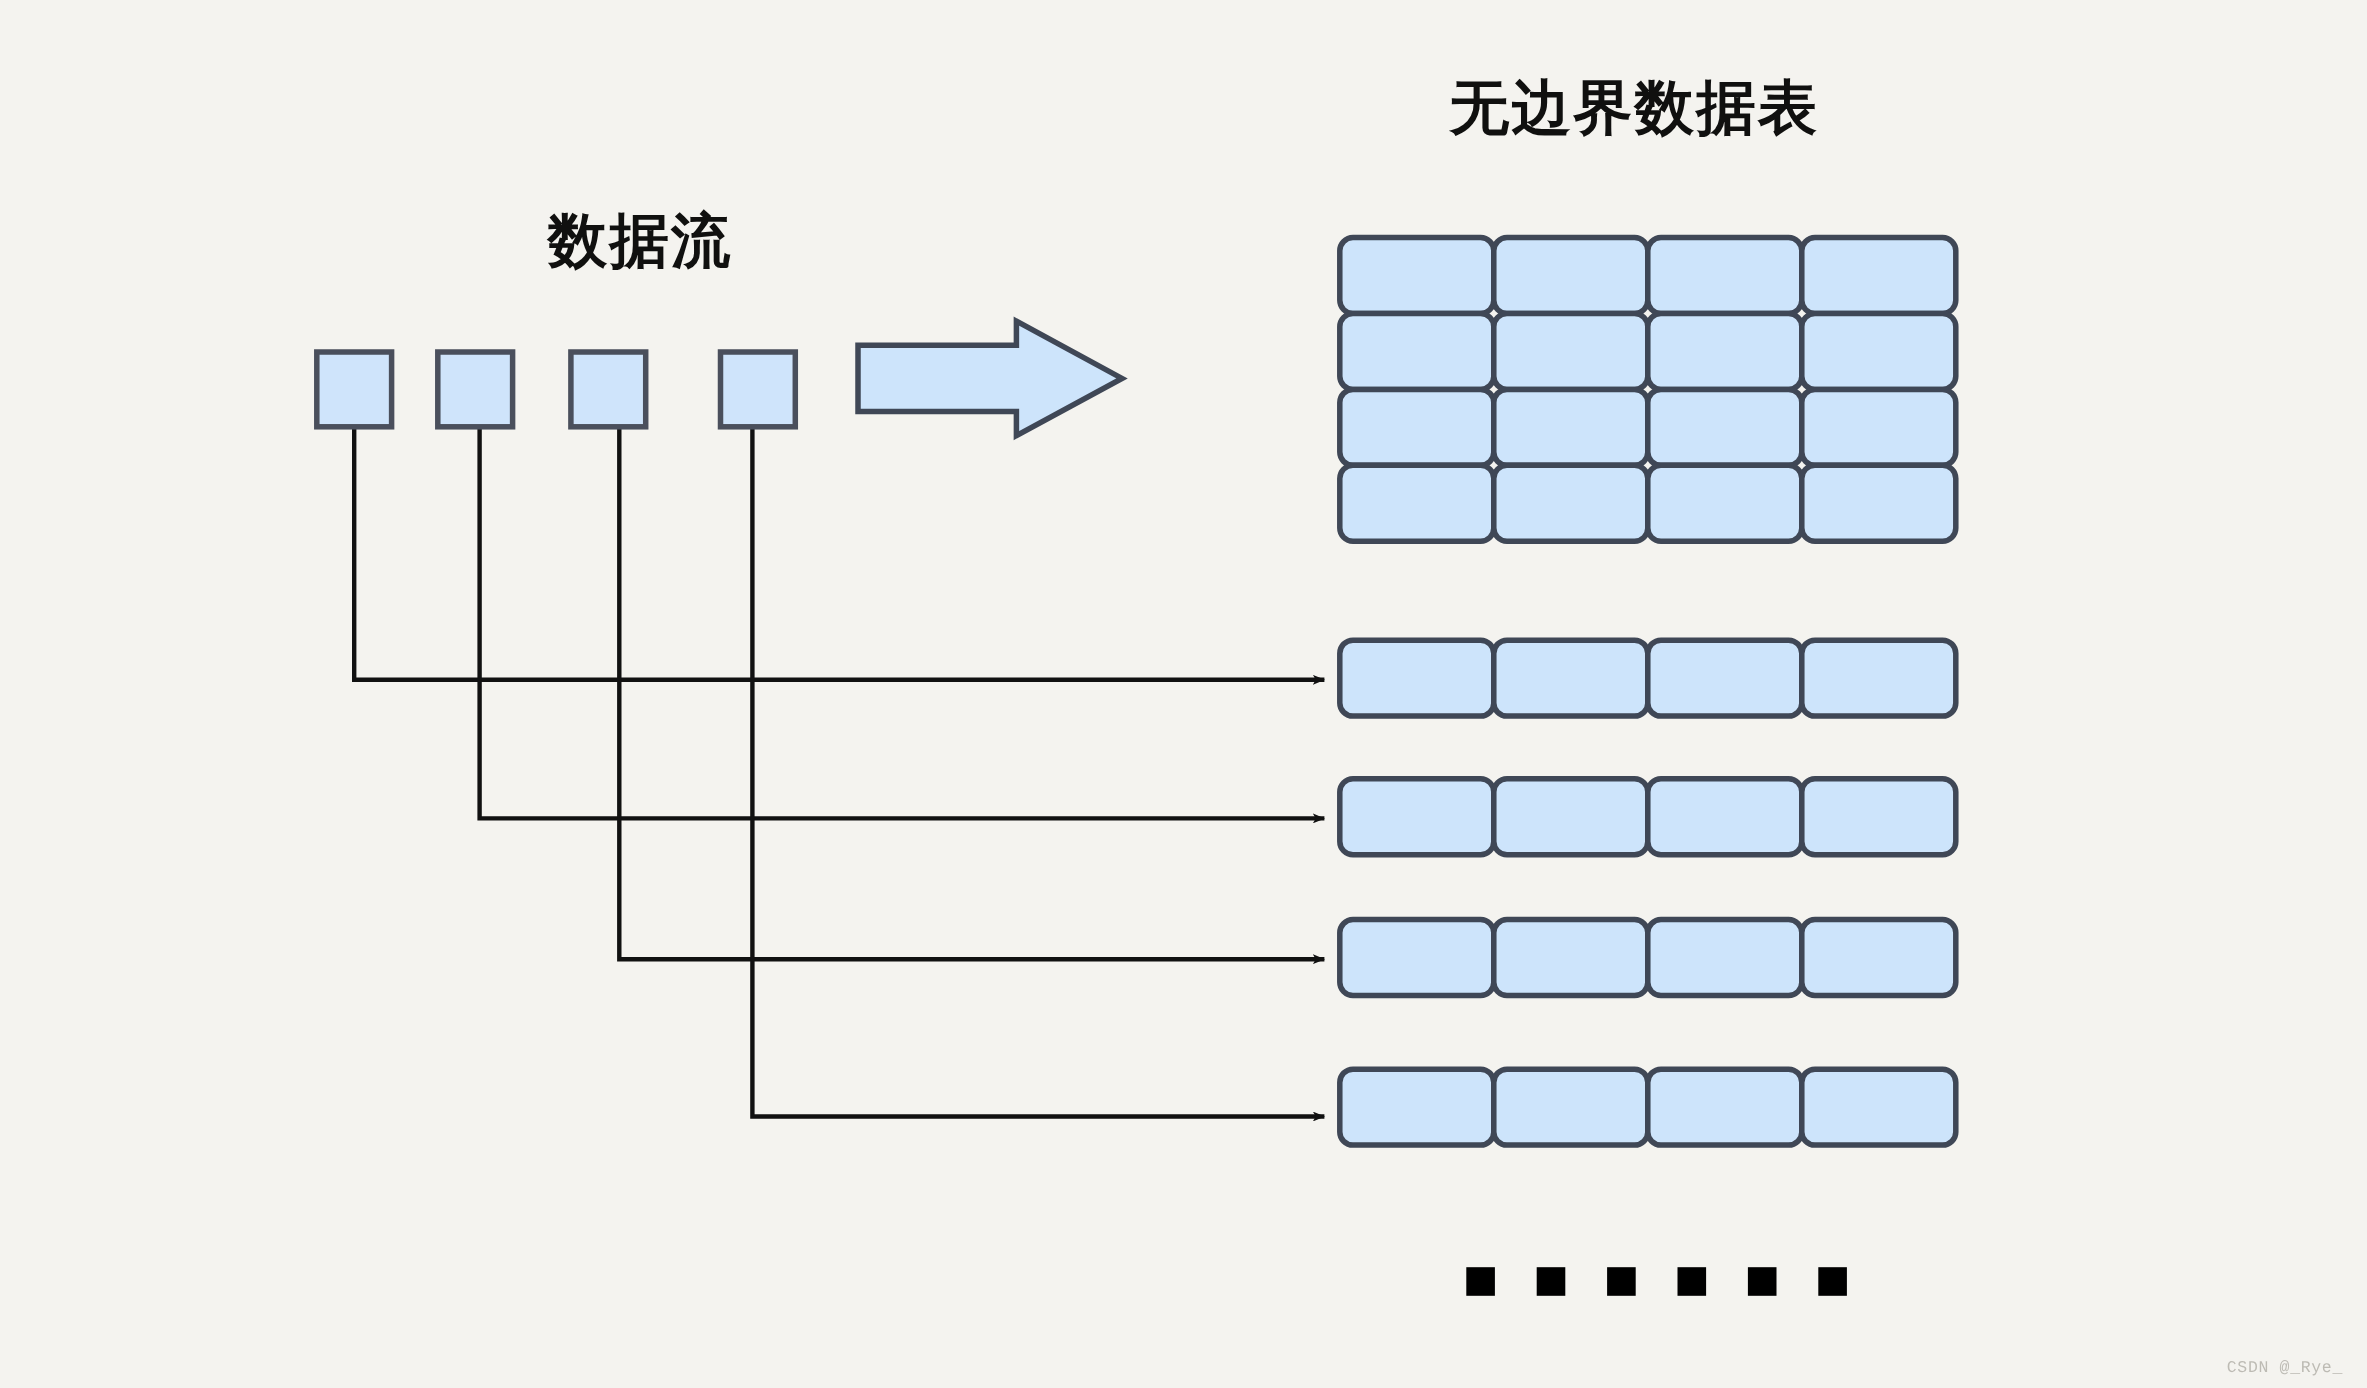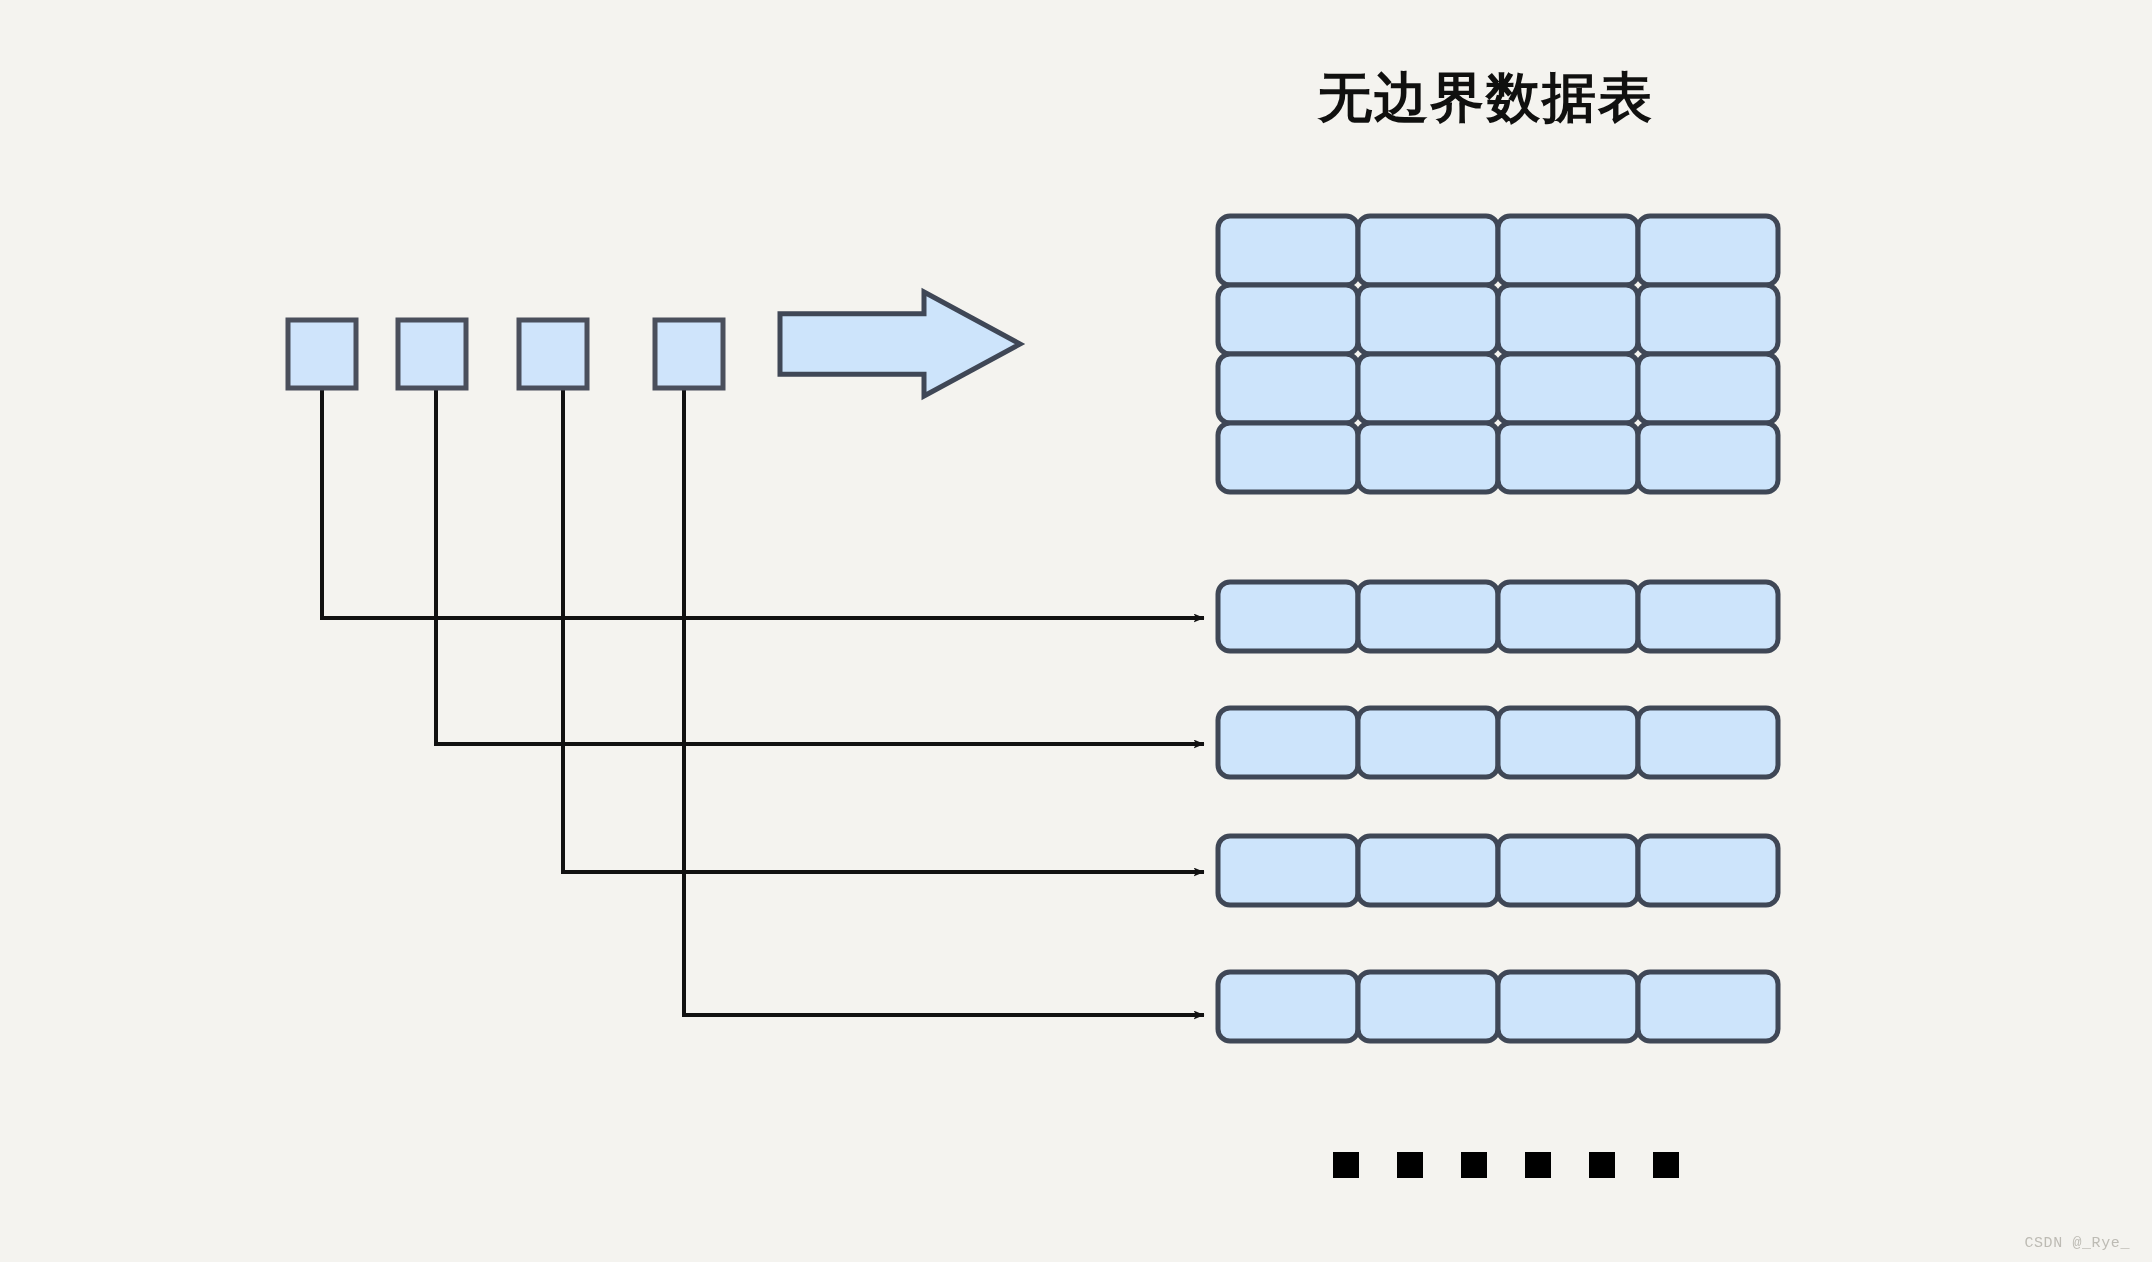--- a/index.html
+++ b/index.html
@@ -118,16 +118,17 @@
         <rect x="1397" y="1152" width="26" height="26" fill="#000000"></rect>
         <rect x="1461" y="1152" width="26" height="26" fill="#000000"></rect>
         <rect x="1525" y="1152" width="26" height="26" fill="#000000"></rect>
         <rect x="1589" y="1152" width="26" height="26" fill="#000000"></rect>
         <rect x="1653" y="1152" width="26" height="26" fill="#000000"></rect>
       </g>
   </svg>
 
   <div class="diagram-title" id="title-table">无边界数据表</div>
 
+  <div class="diagram-title" id="title-stream">数据流</div>
 
   <div class="watermark">CSDN @_Rye_</div>
 
 </div>
 
 </body></html>

